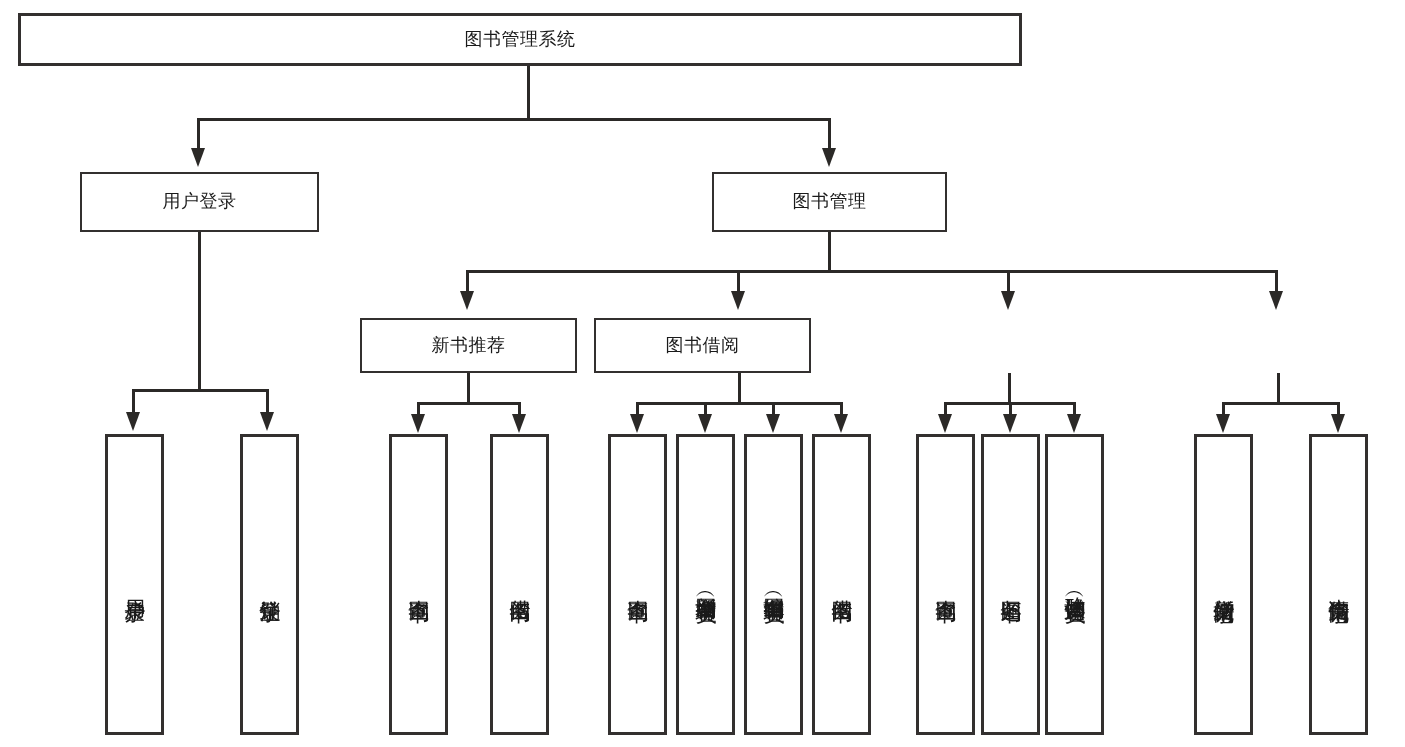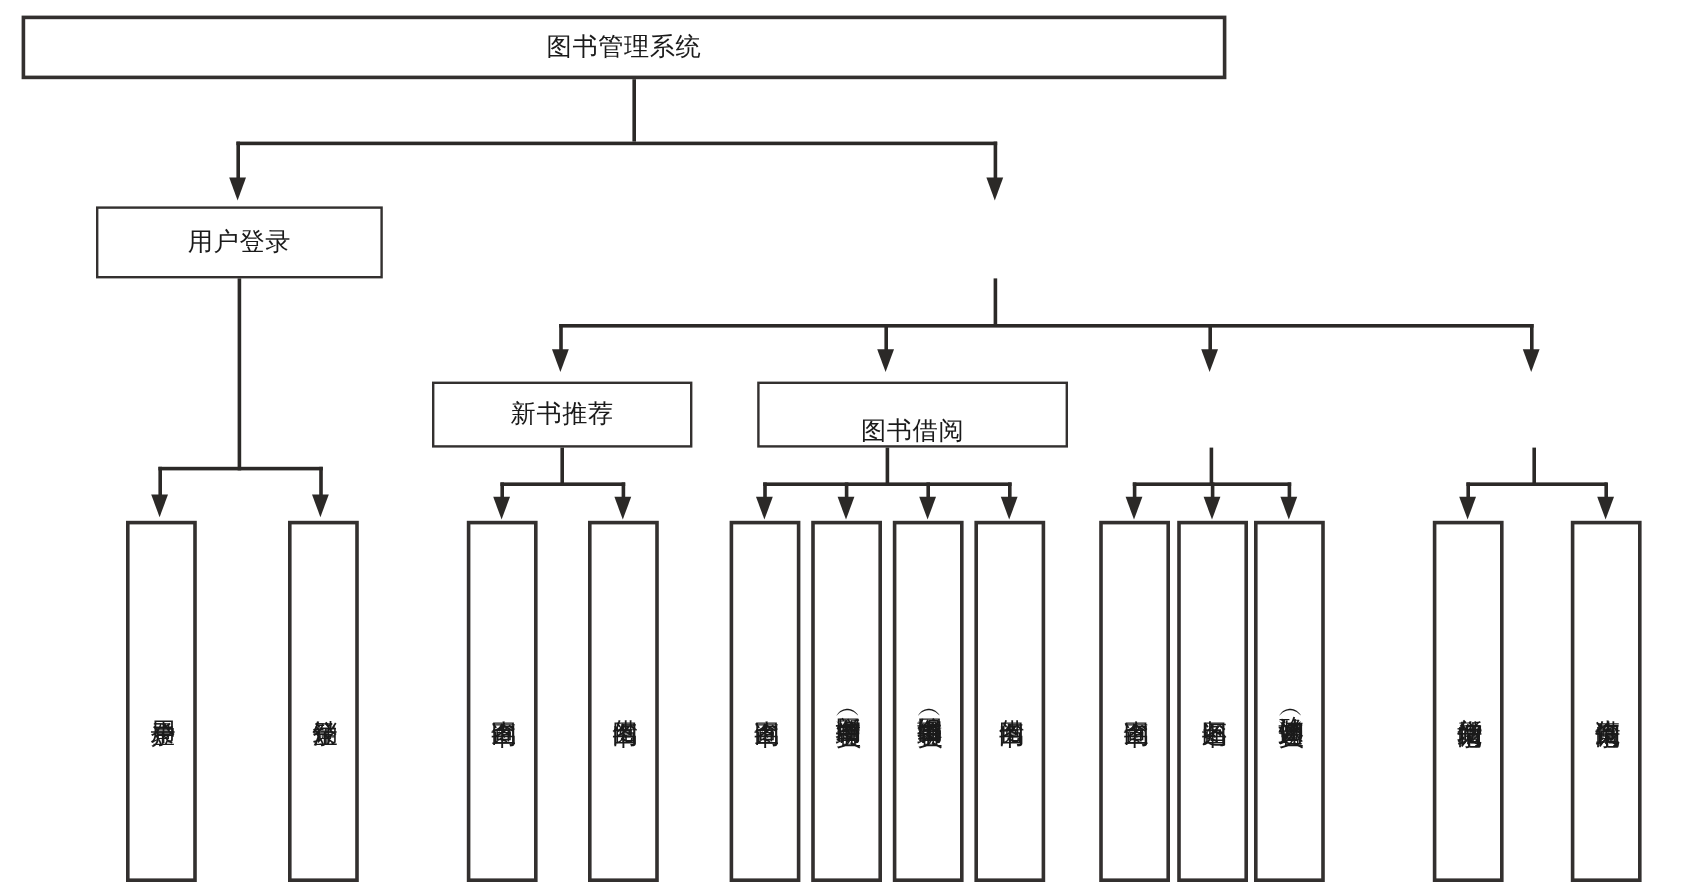--- a/index.html
+++ b/index.html
@@ -26,21 +26,21 @@
     border: 2px solid #33302f;
     display: flex;
     align-items: center;
     justify-content: center;
     color: #1a1a1a;
   }
   .node.root {
     border-width: 3px;
   }
   .node .h-label {
-    font-size: 21px;
+    font-size: 18px;
     line-height: 1.1;
     letter-spacing: 0.5px;
     white-space: nowrap;
   }
   
   .node.leaf {
     border-width: 3px;
     align-items: center;
     justify-content: center;
   }
@@ -94,20 +94,23 @@
 
   <div class="conn v" style="left:197px; top:118px; width:3px; height:32px;"></div>
   <div class="arrow" style="left:191px; top:148px;"></div>
   <div class="conn v" style="left:828px; top:118px; width:3px; height:32px;"></div>
   <div class="arrow" style="left:822px; top:148px;"></div>
 
   <div class="node" style="left:80px; top:172px; width:239px; height:60px;">
     <span class="h-label">用户登录</span>
   </div>
 
+  <div class="node" style="left:712px; top:172px; width:235px; height:60px;">
+    <span class="h-label">图书管理</span>
+  </div>
 
   <div class="conn v" style="left:198px; top:232px; width:3px; height:160px;"></div>
   <div class="conn h" style="left:132px; top:389px; width:137px; height:3px;"></div>
   <div class="conn v" style="left:132px; top:389px; width:3px; height:24px;"></div>
   <div class="arrow" style="left:126px; top:412px;"></div>
   <div class="conn v" style="left:266px; top:389px; width:3px; height:24px;"></div>
   <div class="arrow" style="left:260px; top:412px;"></div>
 
   <div class="conn v" style="left:828px; top:232px; width:3px; height:40px;"></div>
   <div class="conn h" style="left:466px; top:270px; width:812px; height:3px;"></div>
@@ -116,21 +119,21 @@
   <div class="conn v" style="left:737px; top:270px; width:3px; height:22px;"></div>
   <div class="arrow" style="left:731px; top:291px;"></div>
   <div class="conn v" style="left:1007px; top:270px; width:3px; height:22px;"></div>
   <div class="arrow" style="left:1001px; top:291px;"></div>
   <div class="conn v" style="left:1275px; top:270px; width:3px; height:22px;"></div>
   <div class="arrow" style="left:1269px; top:291px;"></div>
 
   <div class="node" style="left:360px; top:318px; width:217px; height:55px;">
     <span class="h-label">新书推荐</span>
   </div>
-  <div class="node" style="left:631px; top:318px; width:259px; height:55px;align-items:flex-end;">
+  <div class="node" style="left:594px; top:318px; width:217px; height:55px;">
     <span class="h-label">图书借阅</span>
   </div>
 
   <div class="conn v" style="left:467px; top:373px; width:3px; height:31px;"></div>
   <div class="conn h" style="left:417px; top:402px; width:104px; height:3px;"></div>
   <div class="conn v" style="left:417px; top:402px; width:3px; height:13px;"></div>
   <div class="arrow" style="left:411px; top:414px;"></div>
   <div class="conn v" style="left:518px; top:402px; width:3px; height:13px;"></div>
   <div class="arrow" style="left:512px; top:414px;"></div>
 

